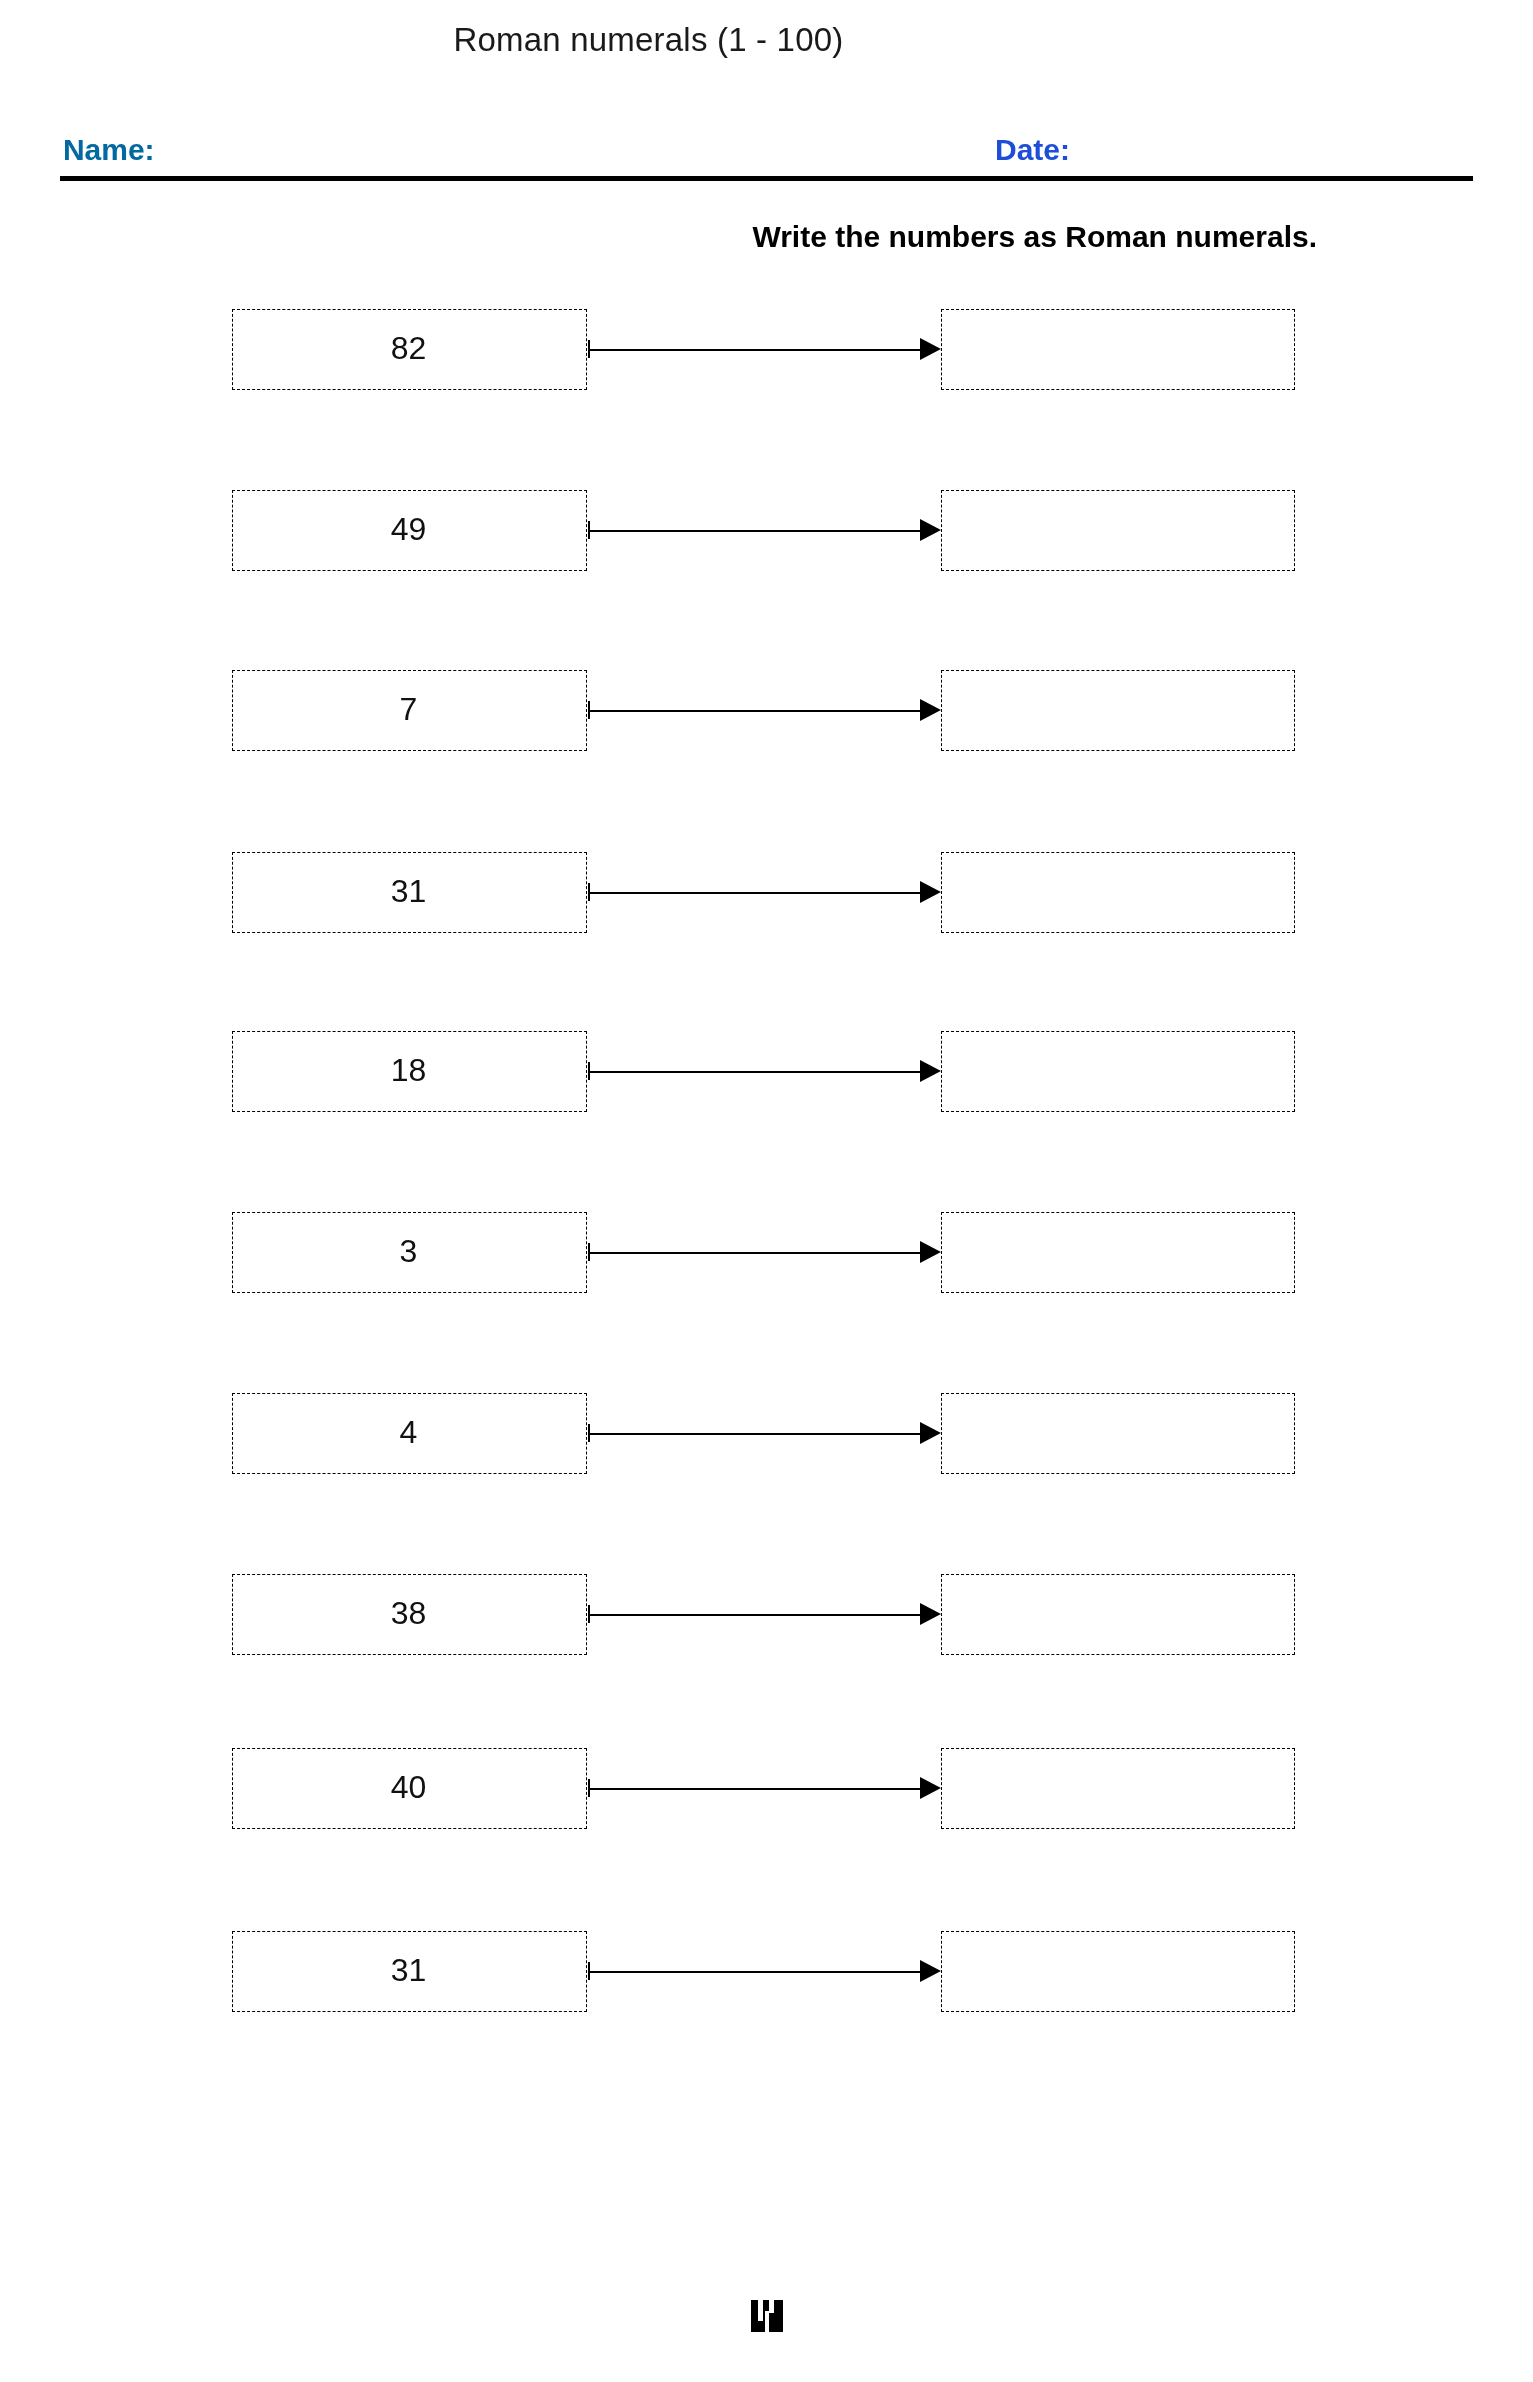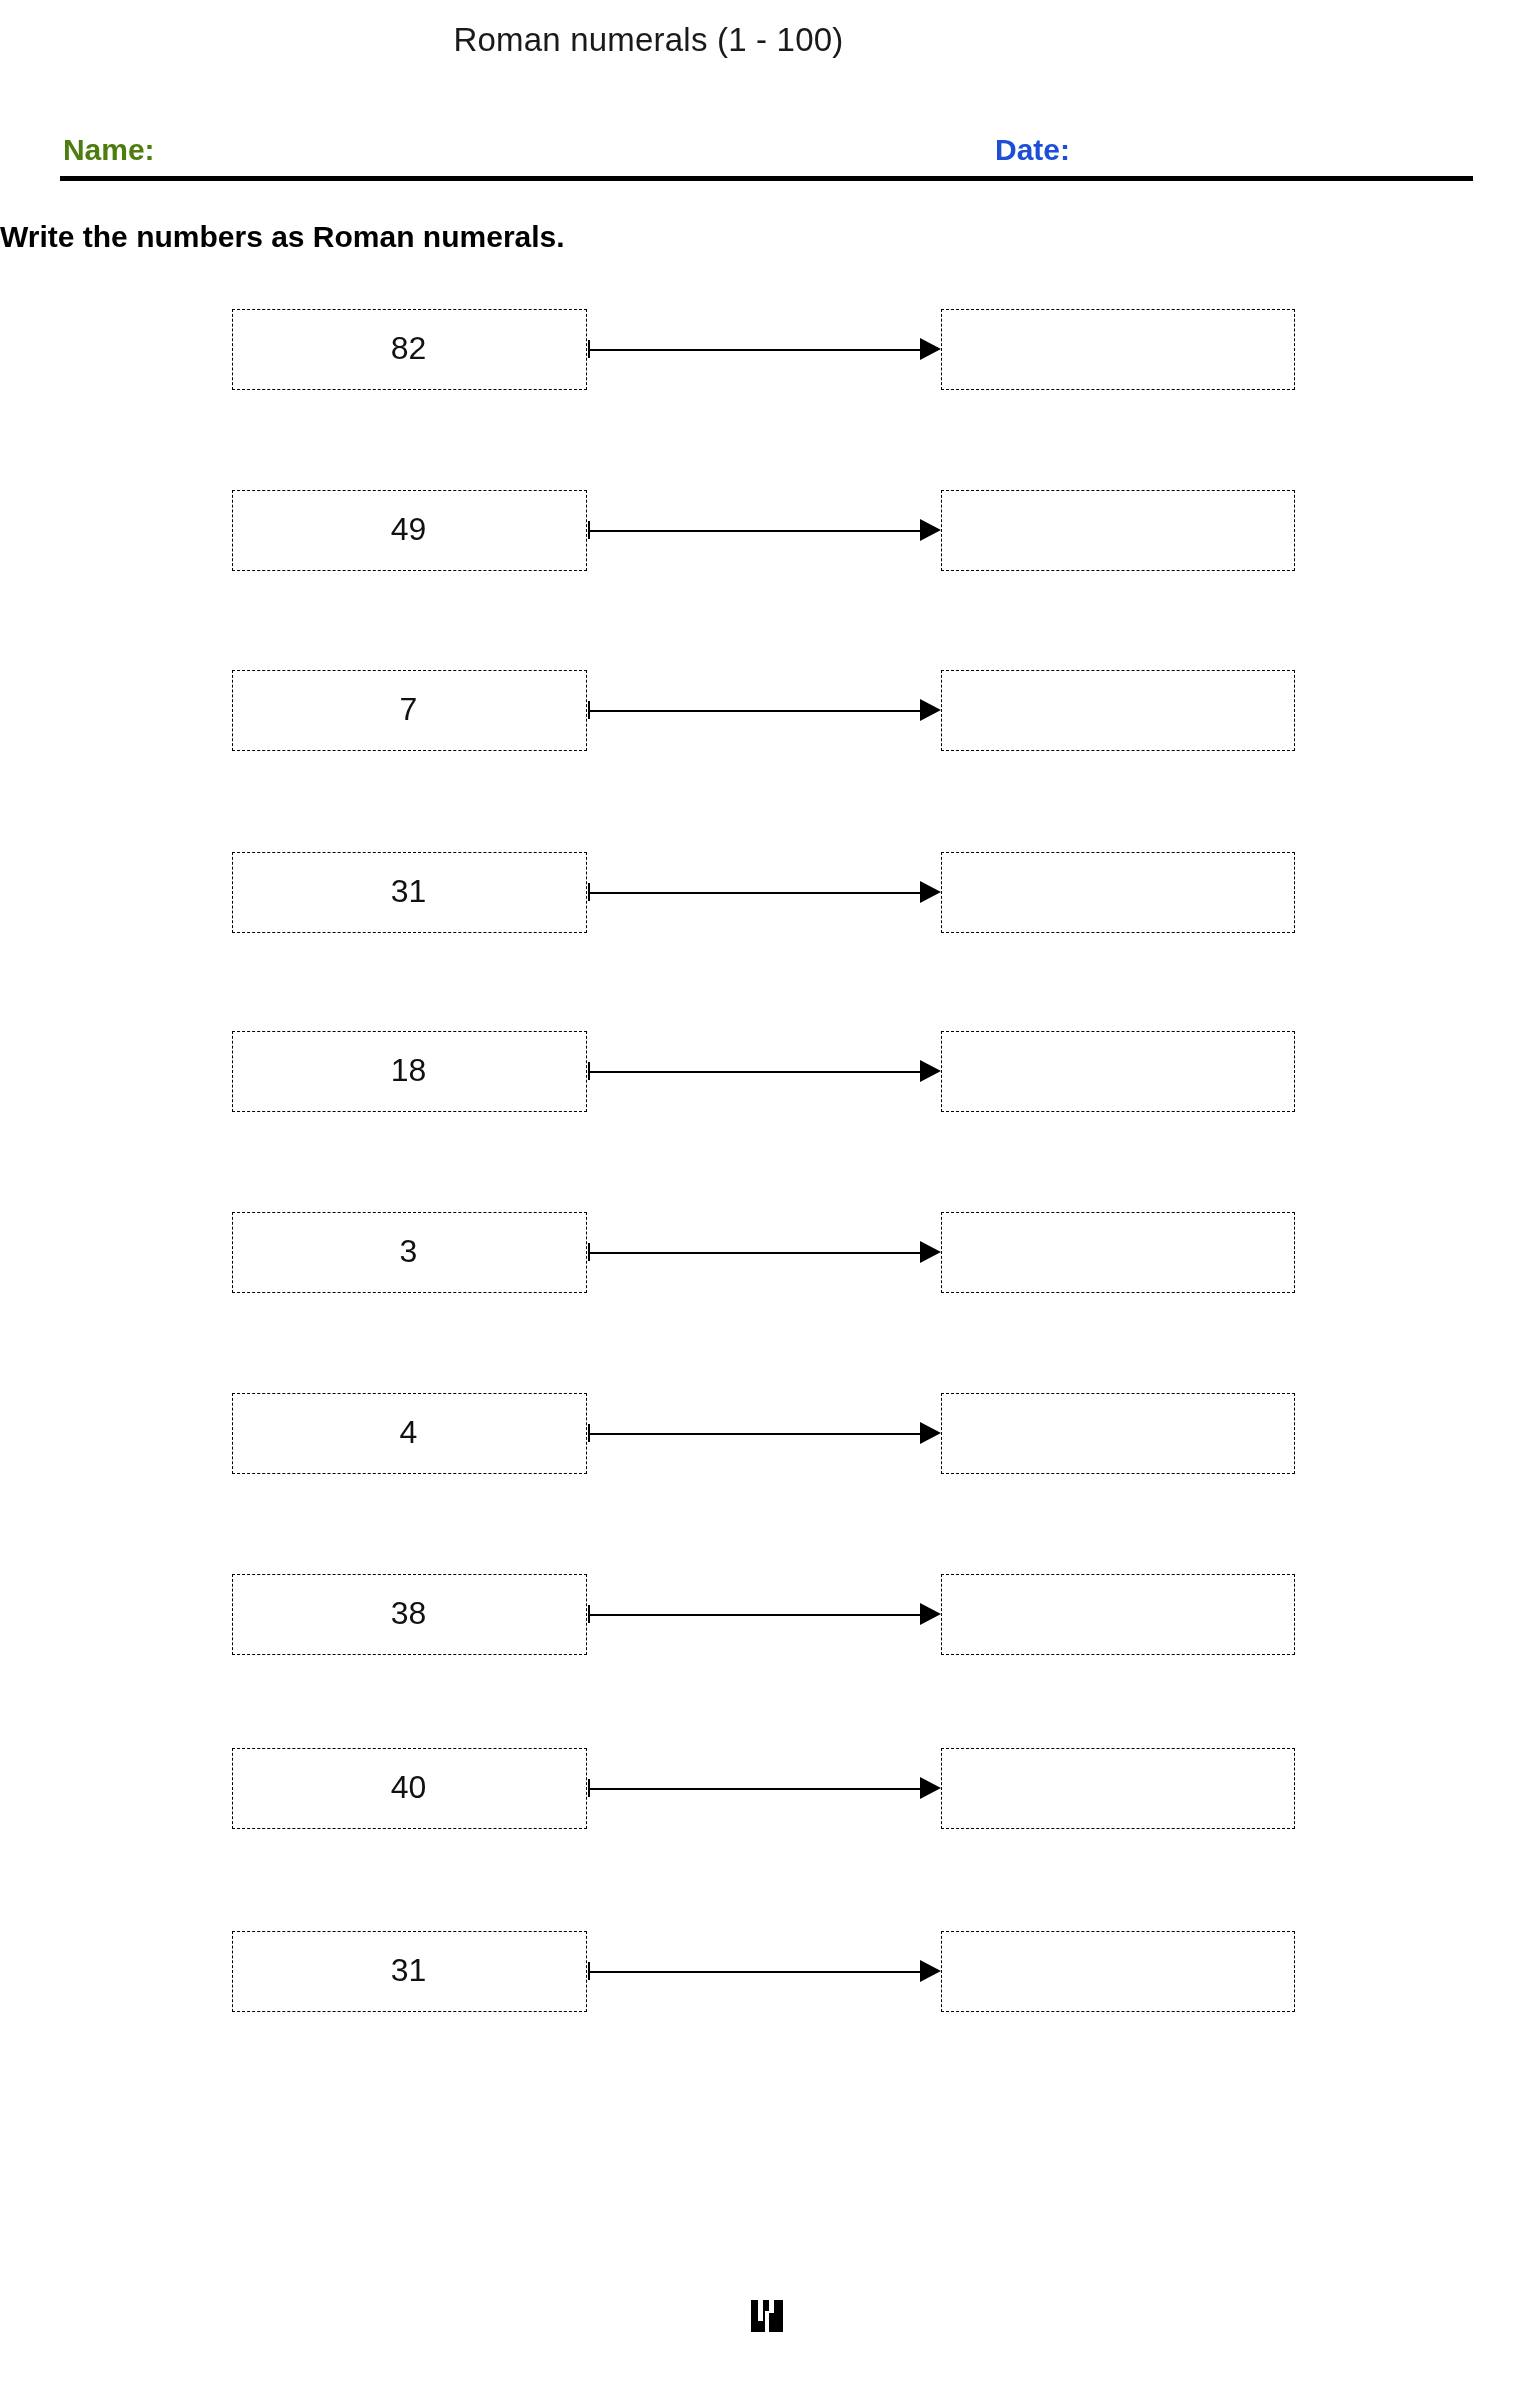--- a/index.html
+++ b/index.html
@@ -38,21 +38,21 @@
     top: 133px;
     width: 1413px;
     height: 44px;
   }
   .name-label {
     position: absolute;
     left: 2.9px;
     top: 0;
     font-size: 30px;
     font-weight: 700;
-    color: #4d7c0f;
+    color: #0369a1;
   }
   .date-label {
     position: absolute;
     left: 935px;
     top: 0;
     font-size: 30px;
     font-weight: 700;
     color: #1d4ed8;
   }
   .header-rule {
@@ -63,21 +63,21 @@
     height: 4.8px;
     background: #000000;
   }
 
   
   .instruction {
     position: absolute;
     left: 0;
     top: 220px;
     width: 1317px;
-    text-align: left;
+    text-align: right;
     font-size: 30px;
     font-weight: 700;
     color: #000000;
   }
 
   
   .rows-area {
     position: absolute;
     left: 0;
     top: 0;

